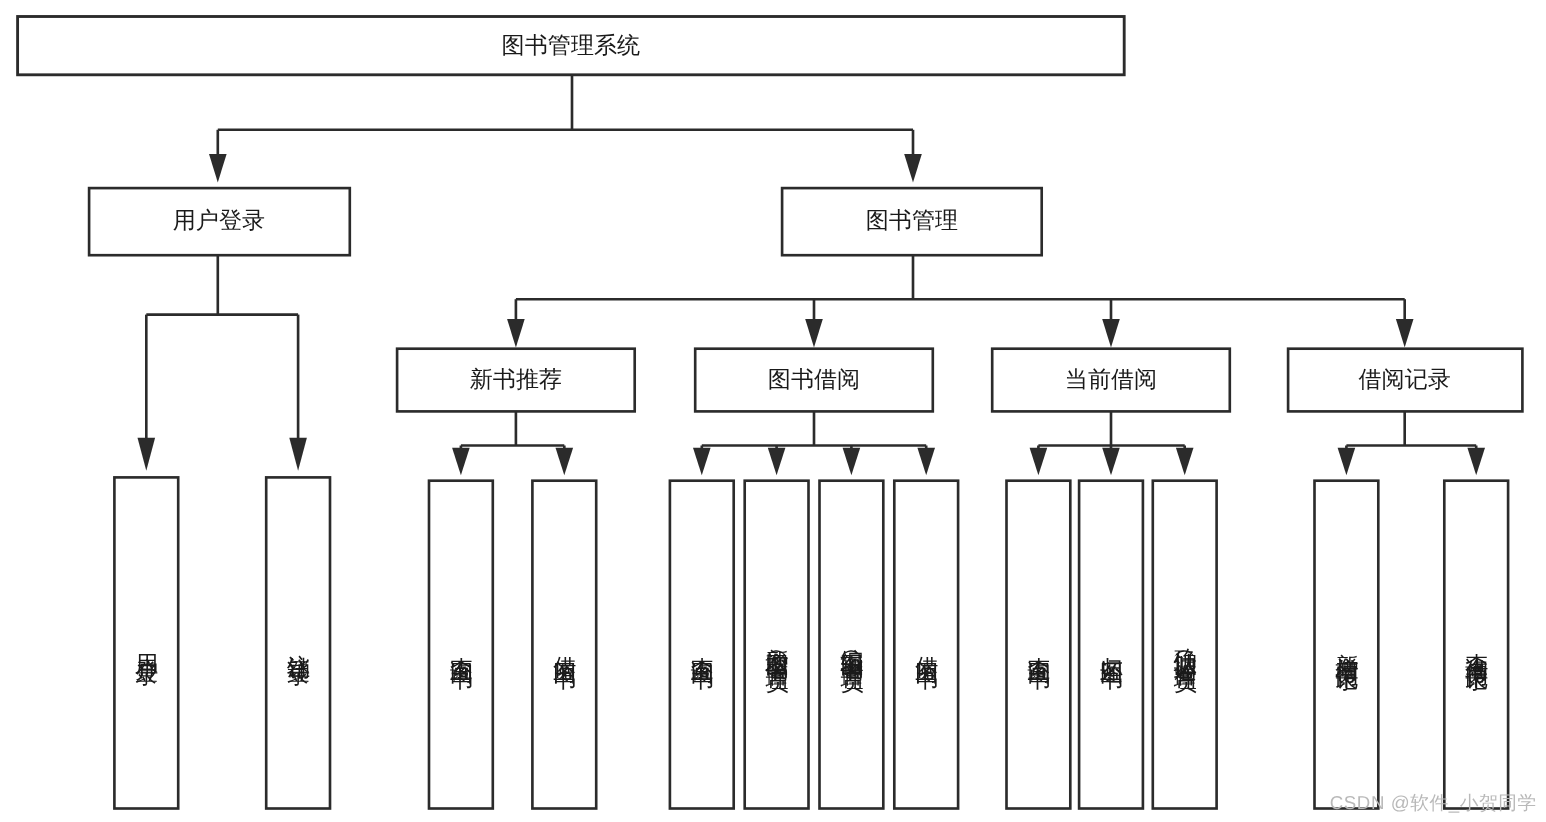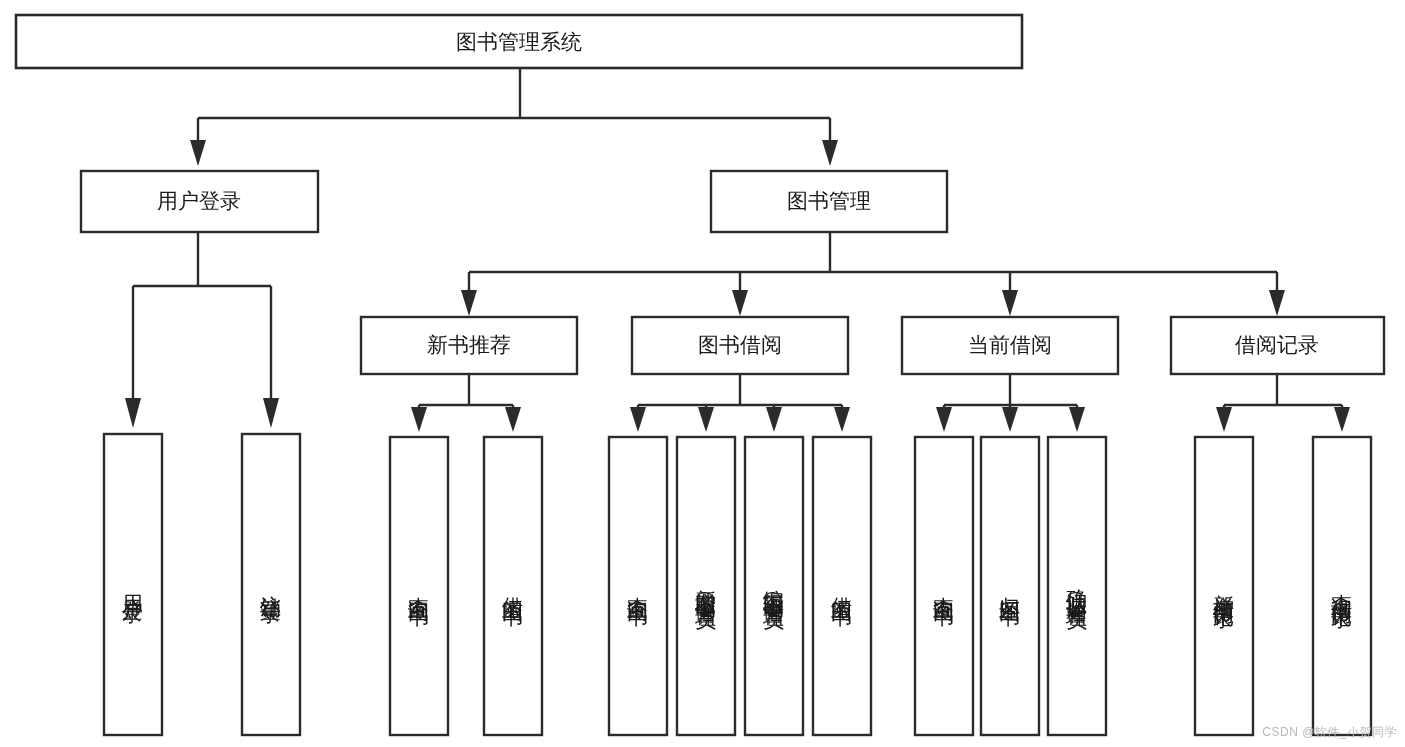--- a/index.html
+++ b/index.html
@@ -54,21 +54,21 @@
     writing-mode: vertical-rl;
     text-orientation: upright;
     letter-spacing: 3px;
     text-anchor: middle;
   }
   .watermark {
     position: absolute;
     right: 8px;
     bottom: 6px;
     font-family: "Liberation Sans", "DejaVu Sans", sans-serif;
-    font-size: 12px;
+    font-size: 17px;
     color: #b9b9b9;
     white-space: nowrap;
     letter-spacing: 0.5px;
   }
 </style>
 </head>
 <body>
 
 <svg id="diagram" viewBox="0 0 1405 747">
 

